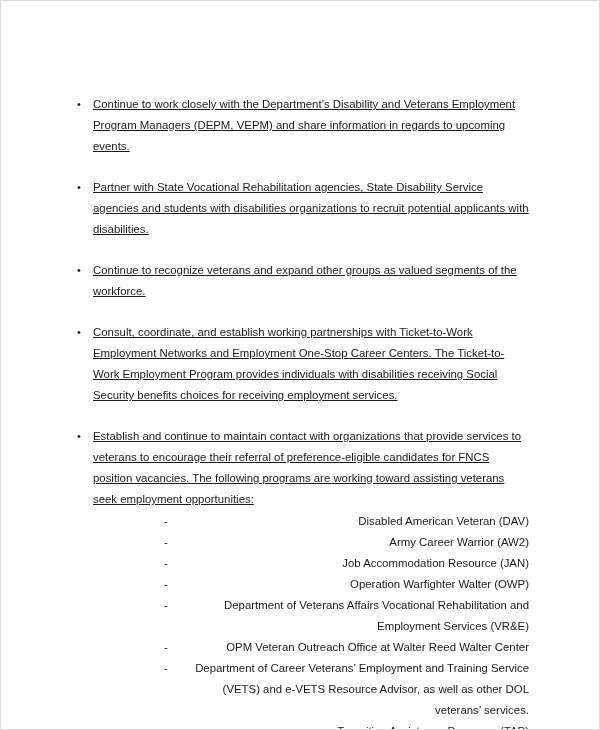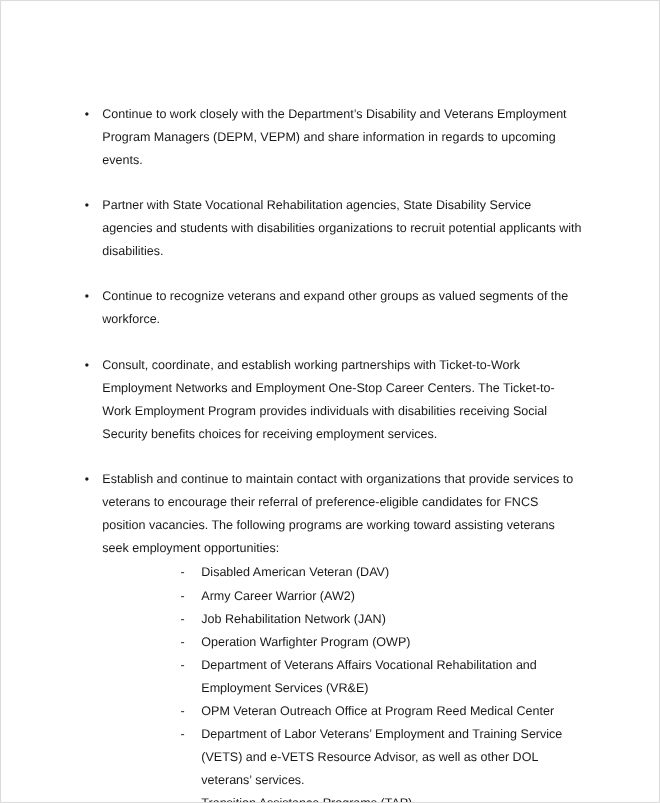--- a/index.html
+++ b/index.html
@@ -46,20 +46,21 @@
     position: absolute;
     left: 0;
     top: 0;
     width: 10px;
     font-size: 11px;
     line-height: 21px;
     color: #1a1a1a;
   }
   .bullet-text {
     display: block;
+    text-decoration: underline;
   }
 
   
   .dash-list {
     list-style: none;
     margin: 1px 0 0 0;
     padding: 0 0 0 71px;
   }
   .dash-item {
     position: relative;
@@ -71,20 +72,21 @@
     position: absolute;
     left: 0;
     top: 0;
     width: 12px;
     font-size: 11.4px;
     line-height: 21px;
     color: #1a1a1a;
   }
   .dash-text {
     display: block;
+    text-align: right;
   }
 </style>
 </head>
 <body>
 
 <div class="page">
   <div class="content">
 
     <ul class="bullet-list">
 
@@ -116,37 +118,37 @@
           <li class="dash-item">
             <span class="dash-marker">-</span>
             <span class="dash-text">Disabled American Veteran (DAV)</span>
           </li>
           <li class="dash-item">
             <span class="dash-marker">-</span>
             <span class="dash-text">Army Career Warrior (AW2)</span>
           </li>
           <li class="dash-item">
             <span class="dash-marker">-</span>
-            <span class="dash-text">Job Rehabilitation Network (JAN)</span>
+            <span class="dash-text">Job Accommodation Resource (JAN)</span>
           </li>
           <li class="dash-item">
             <span class="dash-marker">-</span>
-            <span class="dash-text">Operation Warfighter Program (OWP)</span>
+            <span class="dash-text">Operation Warfighter Walter (OWP)</span>
           </li>
           <li class="dash-item">
             <span class="dash-marker">-</span>
             <span class="dash-text">Department of Veterans Affairs Vocational Rehabilitation and Employment Services (VR&amp;E)</span>
           </li>
           <li class="dash-item">
             <span class="dash-marker">-</span>
-            <span class="dash-text">OPM Veteran Outreach Office at Program Reed Medical Center</span>
+            <span class="dash-text">OPM Veteran Outreach Office at Walter Reed Walter Center</span>
           </li>
           <li class="dash-item">
             <span class="dash-marker">-</span>
-            <span class="dash-text">Department of Labor Veterans’ Employment and Training Service (VETS) and e-VETS Resource Advisor, as well as other DOL veterans’ services.</span>
+            <span class="dash-text">Department of Career Veterans’ Employment and Training Service (VETS) and e-VETS Resource Advisor, as well as other DOL veterans’ services.</span>
           </li>
           <li class="dash-item">
             <span class="dash-marker">-</span>
             <span class="dash-text">Transition Assistance Programs (TAP)</span>
           </li>
 
         </ul>
       </li>
 
     </ul>

